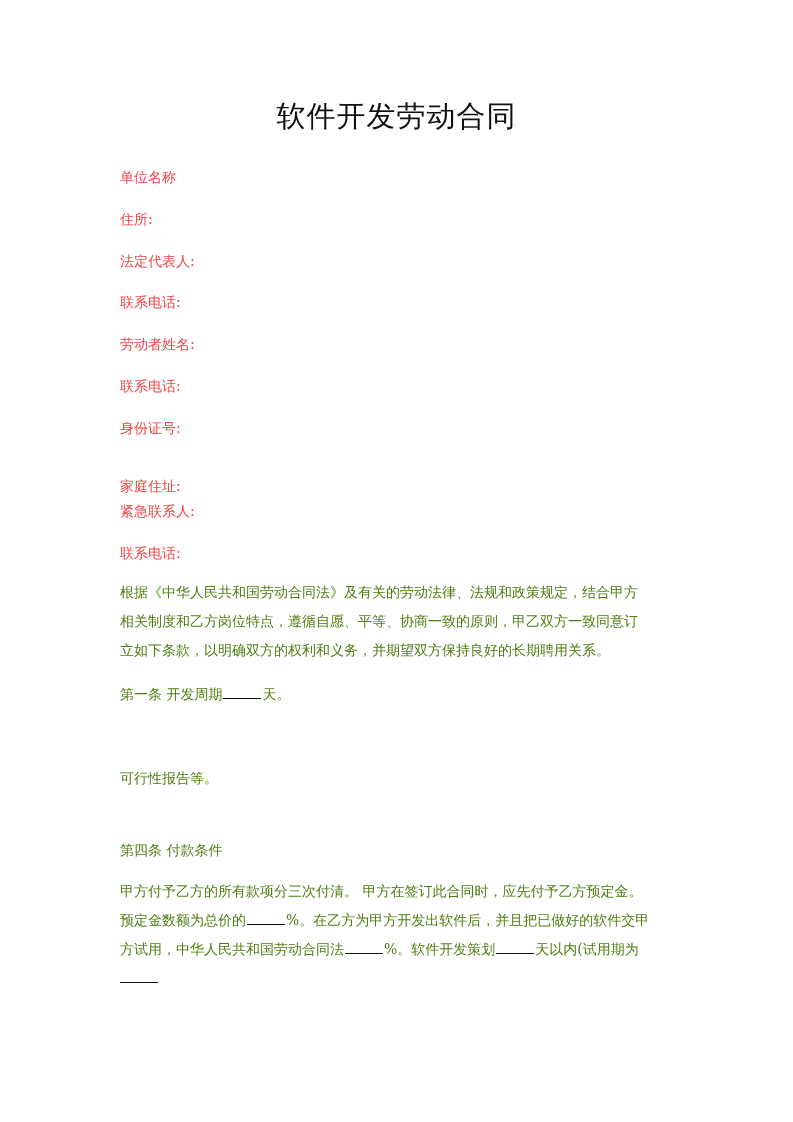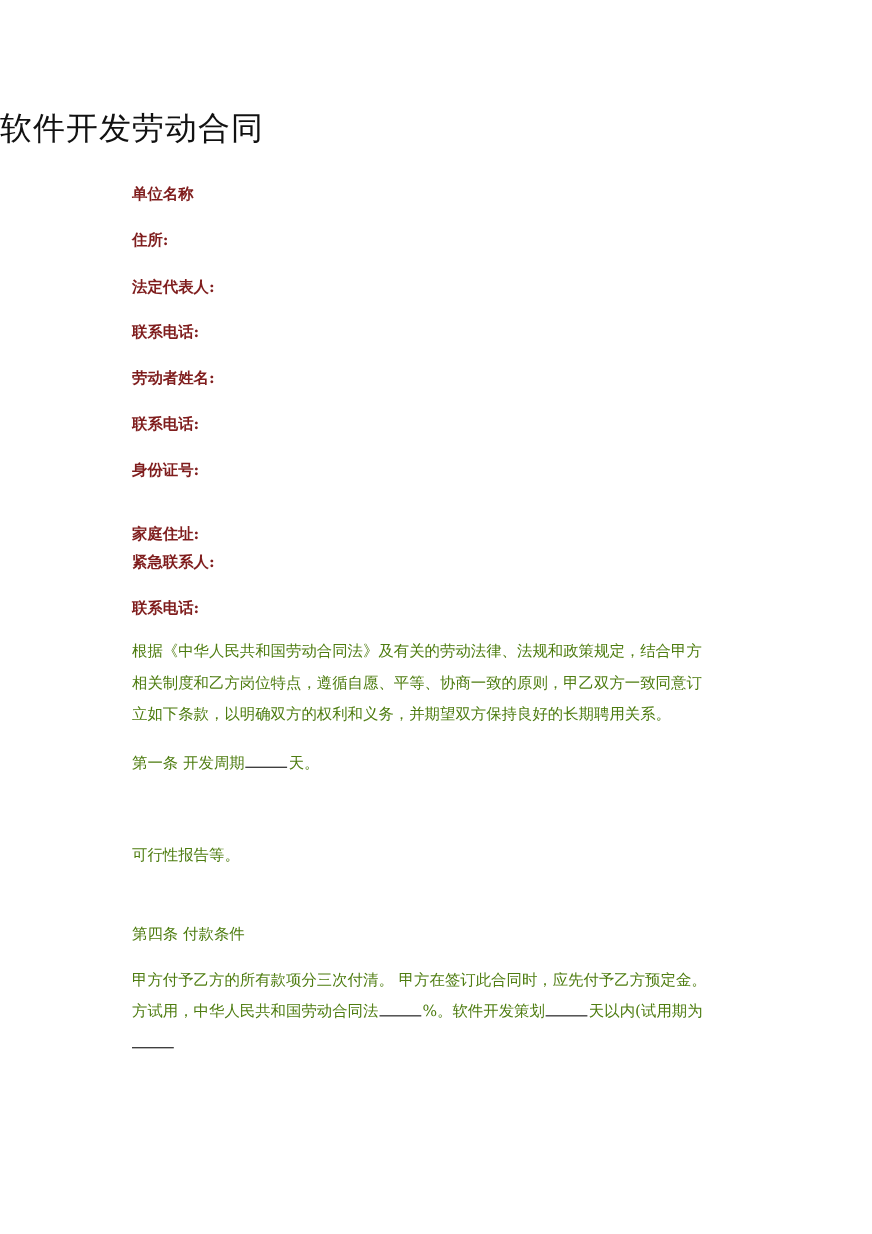--- a/index.html
+++ b/index.html
@@ -20,35 +20,34 @@
       left: 0; top: 0;
       width: 793px;
       height: 1122px;
       background: #ffffff;
     }
     .title {
       position: absolute;
       left: 0;
       top: 96px;
       width: 793px;
-      text-align: left;
+      text-align: center;
       font-size: 29px;
       line-height: 40px;
       letter-spacing: 1px;
       color: #111;
       font-weight: normal;
     }
     .field {
       position: absolute;
       left: 120px;
       font-size: 14px;
       line-height: 20px;
-      color: #7f1d1d;
+      color: #ef4444;
       white-space: nowrap;
-      font-weight: bold;
     }
     .para {
       position: absolute;
       left: 120px;
       width: 562px;
       font-size: 14px;
       line-height: 29px;
       color: #4d7c0f;
       text-align: justify;
     }
@@ -101,20 +100,23 @@
     <span class="line">可行性报告等。</span>
   </div>
 
   <div class="para" style="top:836px">
     <span class="line">第四条  付款条件</span>
   </div>
 
   <div class="para" style="top:877px">
     <span class="line">甲方付予乙方的所有款项分三次付清。  甲方在签订此合同时，应先付予乙方预定金。</span>
     <span class="line">
+      <span>预定金数额为总价的</span><span class="blank"></span><span>%。在乙方为甲方开发出软件后，并且把已做好的软件交甲</span>
+    </span>
+    <span class="line">
       <span>方试用，中华人民共和国劳动合同法</span><span class="blank"></span><span>%。软件开发策划</span><span class="blank"></span><span>天以内(试用期为</span>
     </span>
     <span class="line">
       <span class="blank" style="margin-left:0"></span>
     </span>
   </div>
 
 </div>
 
 </body></html>

